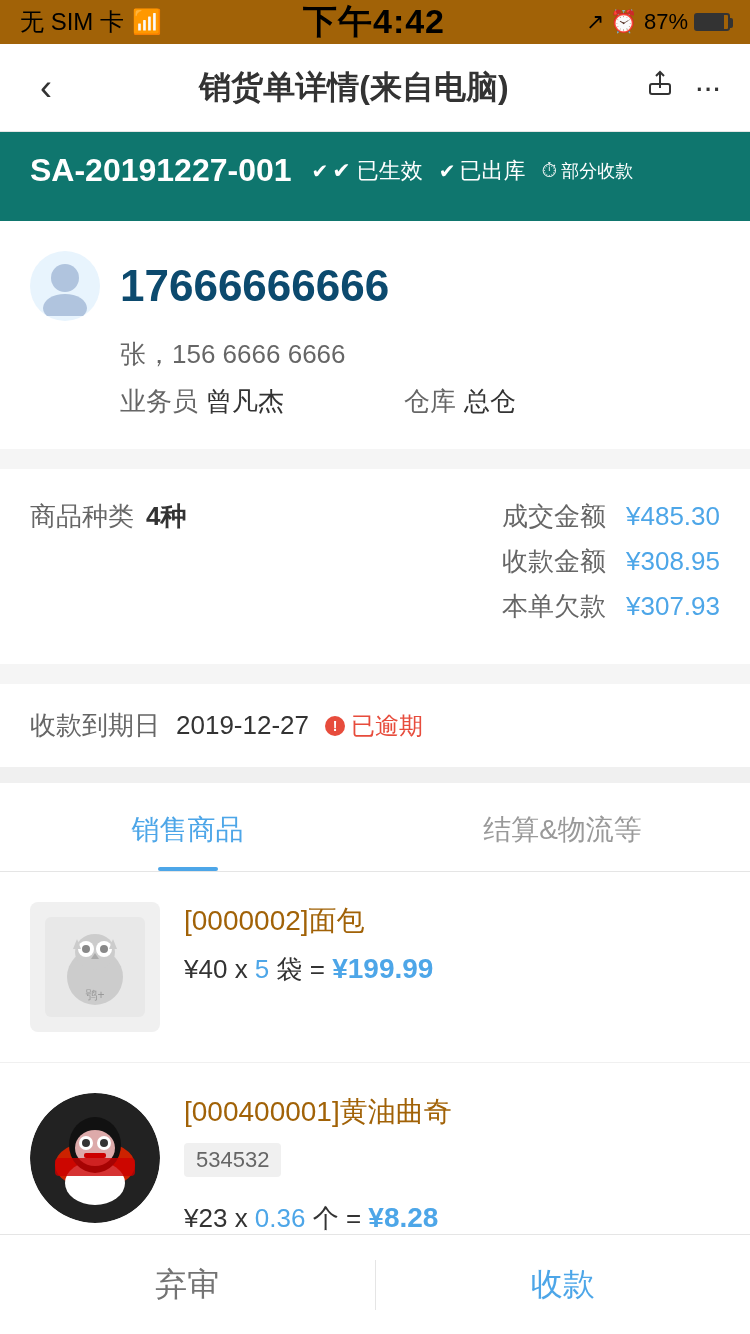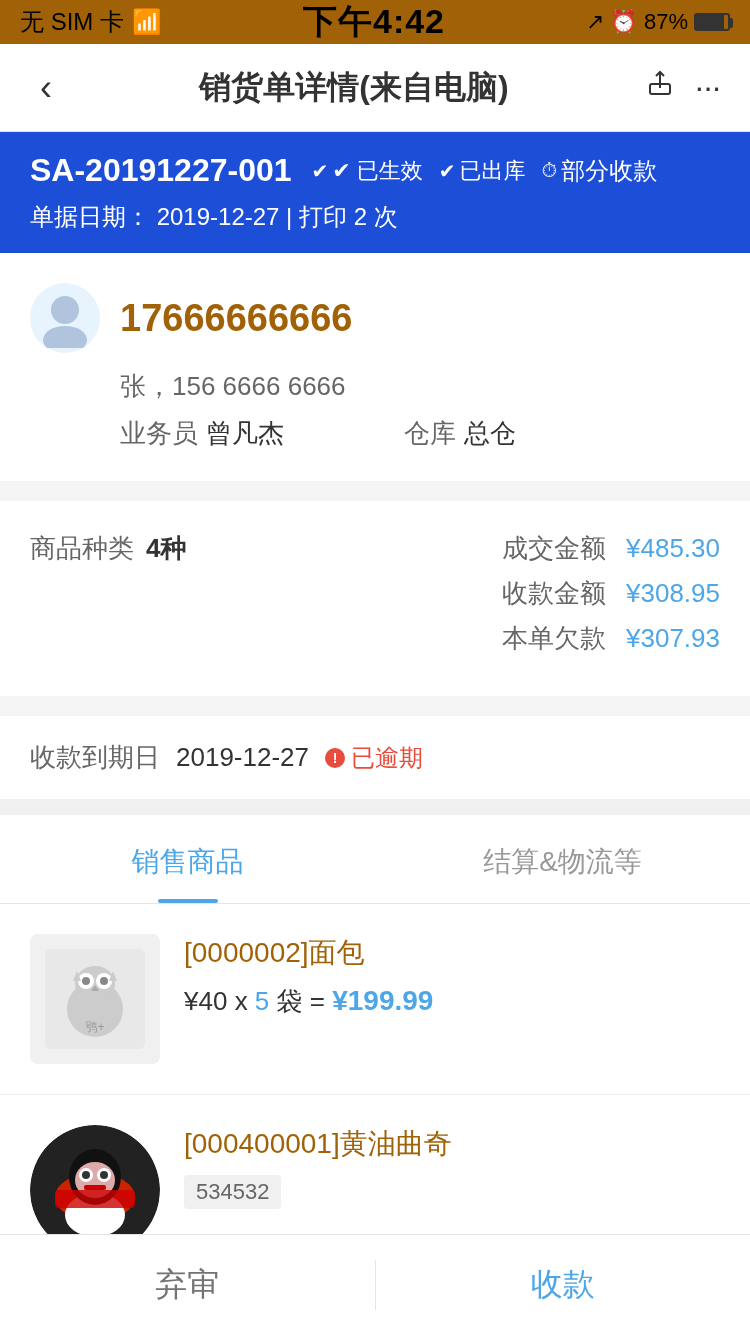--- a/index.html
+++ b/index.html
@@ -56,21 +56,21 @@
       gap: 20px;
     }
     .nav-more {
       font-size: 32px;
       color: #333;
       letter-spacing: -2px;
     }
 
     
     .order-header {
-      background: #1d4ed8;
+      background: #0f766e;
       padding: 20px 30px;
     }
     .order-header-top {
       display: flex;
       align-items: center;
       gap: 20px;
       margin-bottom: 12px;
     }
     .order-number {
       font-size: 32px;
@@ -110,23 +110,23 @@
       width: 70px;
       height: 70px;
       border-radius: 50%;
       background: #e8f4fd;
       display: flex;
       align-items: center;
       justify-content: center;
       flex-shrink: 0;
     }
     .customer-name {
-      font-size: 38px;
+      font-size: 44px;
       font-weight: 600;
-      color: #a16207;
+      color: #0c4a6e;
     }
     .customer-sub {
       font-size: 26px;
       color: #666;
       margin-left: 90px;
       margin-bottom: 12px;
     }
     .customer-meta {
       display: flex;
       align-items: center;
@@ -358,28 +358,23 @@
       <span class="badge">
         <span style="font-size:20px;">✔</span>
         <span style="font-size:22px;">✔ 已生效</span>
       </span>
       <span class="badge">
         <span style="font-size:20px;">✔</span>
         <span style="font-size:22px;">已出库</span>
       </span>
       <span class="badge">
         <span style="font-size:20px;">⏱</span>
-        <span style="font-size:24px;">部分收款</span>
+        <span style="font-size:18px;">部分收款</span>
       </span>
     </div>
-  </div>
-  <div class="order-date">
-    <span>单据日期：</span>
-    <span>2019-12-27</span>
-    <span>| 打印 2 次</span>
   </div>
 </div>
 
 <div class="customer-section">
   <div class="customer-row">
     <div class="avatar">
       <svg width="60" height="60" viewBox="0 0 60 60">
         <circle cx="30" cy="22" r="14" fill="#b0c4de"></circle>
         <ellipse cx="30" cy="52" rx="22" ry="14" fill="#b0c4de"></ellipse>
       </svg>

